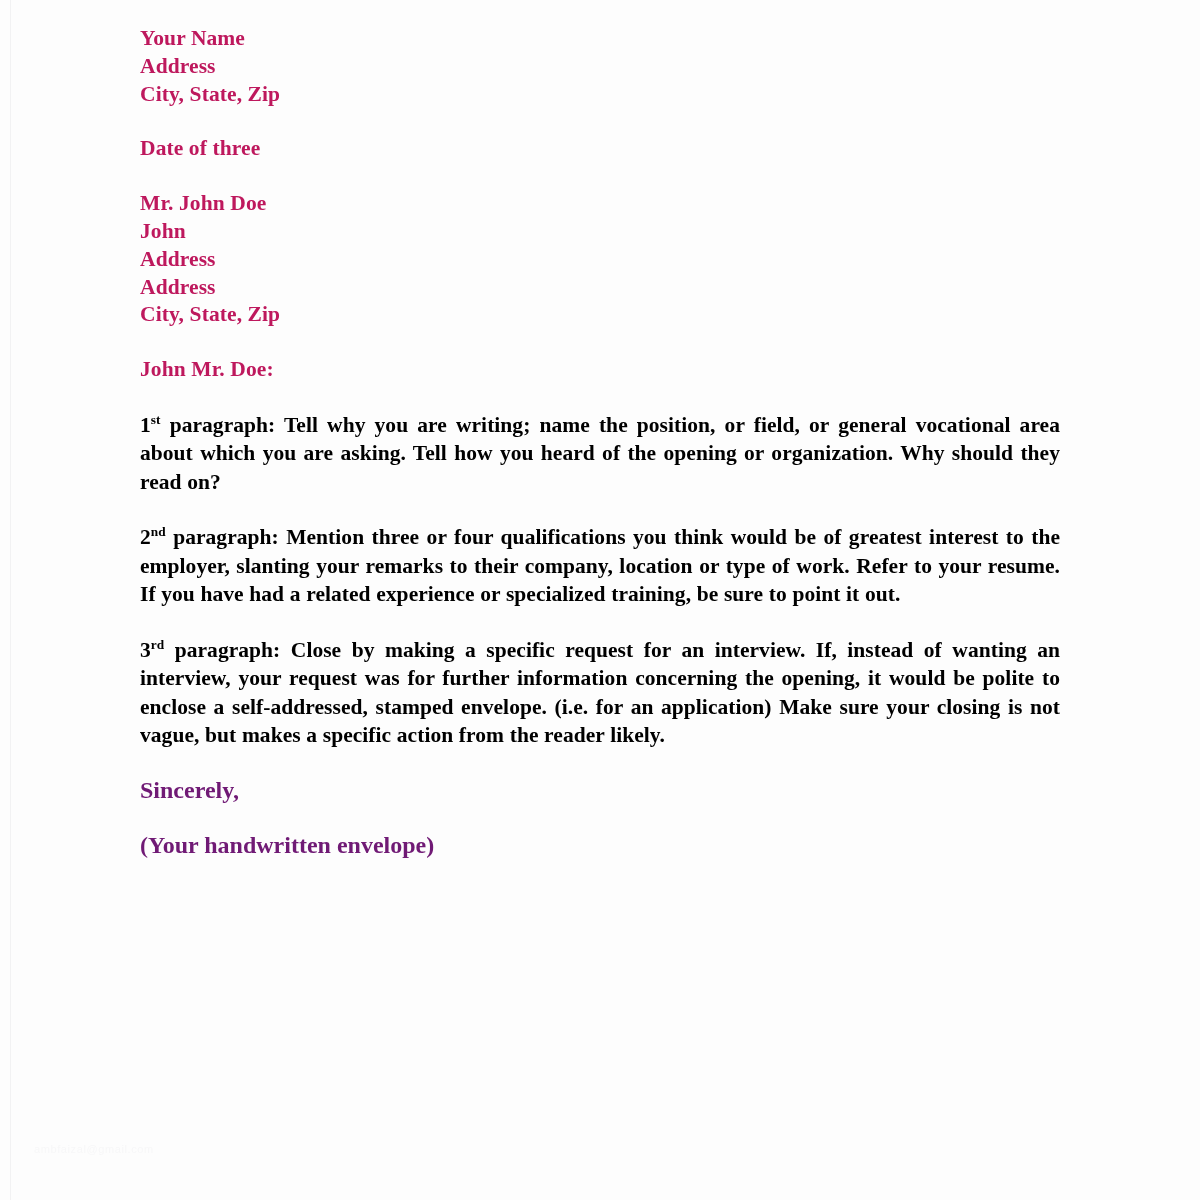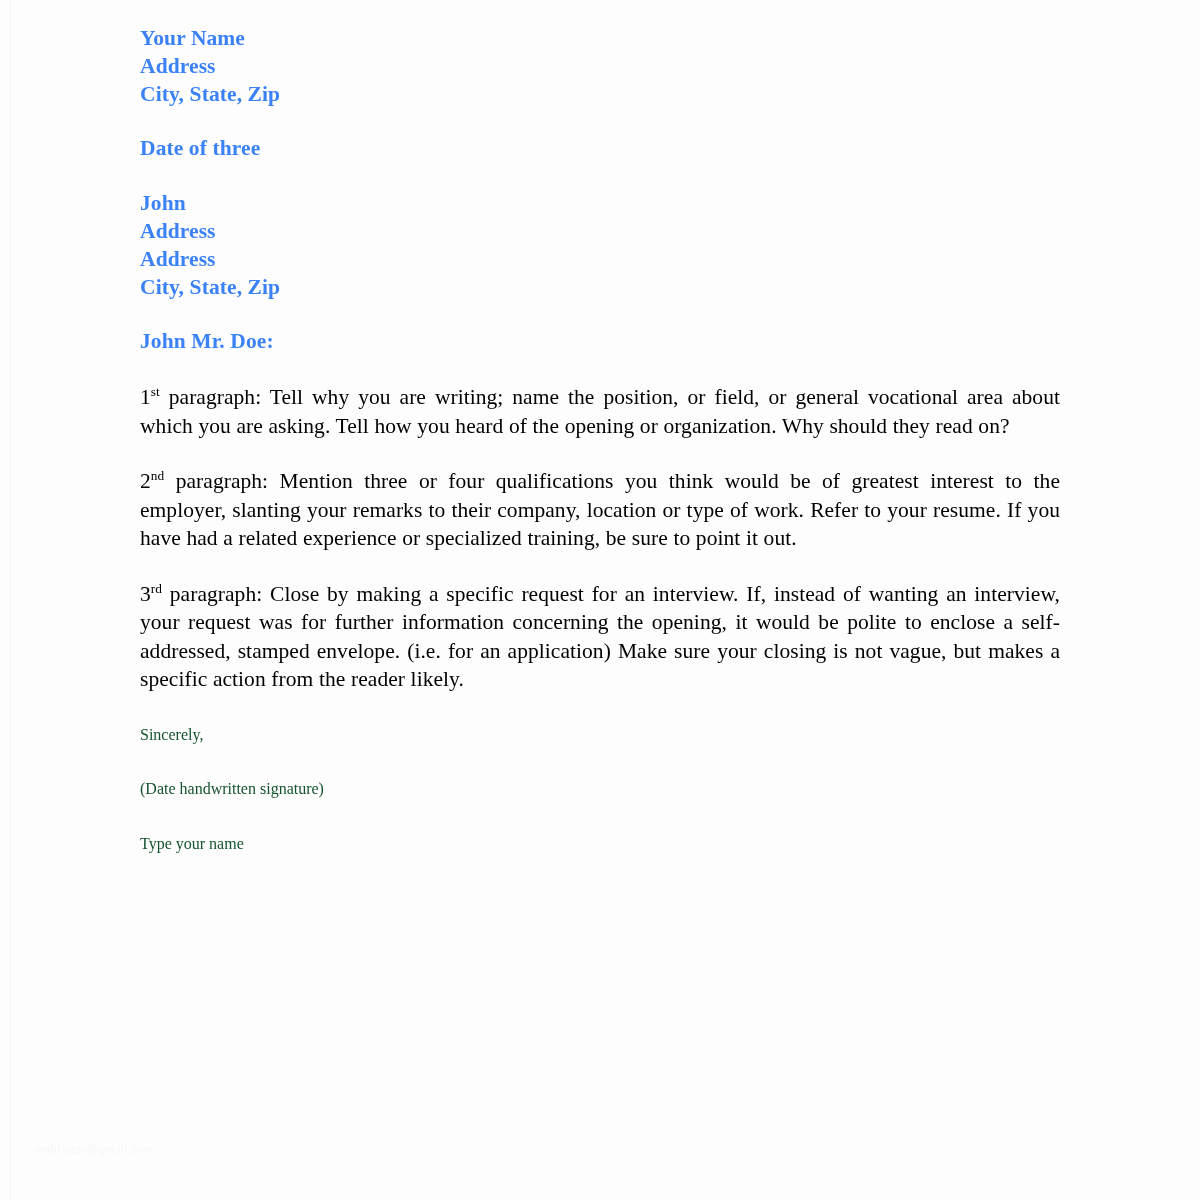--- a/index.html
+++ b/index.html
@@ -31,49 +31,49 @@
     background: #f2f2f3;
   }
   #letter {
     position: absolute;
     left: 140px;
     top: 25px;
     width: 920px;
   }
   .block {
     font-weight: bold;
-    color: #3b82f6;
+    color: #be185d;
     font-size: 21.5px;
     line-height: 27.8px;
     letter-spacing: 0.1px;
   }
   .addr-line {
     white-space: nowrap;
   }
   .gap-sm { height: 27px; }
   .para {
-    font-weight: normal;
+    font-weight: bold;
     color: #000000;
     font-size: 21.5px;
     line-height: 28.5px;
     text-align: justify;
     text-justify: inter-word;
     margin: 0;
     letter-spacing: 0.05px;
     word-spacing: 0.2px;
   }
   .para sup {
     font-size: 0.62em;
     vertical-align: super;
     line-height: 0;
   }
   .closing-line {
-    font-weight: normal;
-    color: #14532d;
-    font-size: 16px;
+    font-weight: bold;
+    color: #701a75;
+    font-size: 24px;
     line-height: 27.8px;
     white-space: nowrap;
   }
   .gap-para { height: 27px; }
   .gap-closing { height: 27px; }
   #watermark {
     position: absolute;
     left: 34px;
     top: 1143px;
     font-family: "Liberation Sans", "DejaVu Sans", sans-serif;
@@ -97,20 +97,21 @@
       <div class="addr-line">City, State, Zip</div>
     </div>
 
     <div class="gap-sm"></div>
 
     <div class="block">Date of three</div>
 
     <div class="gap-sm"></div>
 
     <div class="block">
+      <div class="addr-line">Mr. John Doe</div>
       <div class="addr-line">John</div>
       <div class="addr-line">Address</div>
       <div class="addr-line">Address</div>
       <div class="addr-line">City, State, Zip</div>
     </div>
 
     <div class="gap-sm"></div>
 
     <div class="block">John Mr. Doe:</div>
 
@@ -125,25 +126,24 @@
     <div class="gap-para"></div>
 
     <p class="para"><span>3</span><sup>rd</sup><span> paragraph:  Close by making a specific request for an interview. If, instead of wanting an interview, your request was for further information concerning the opening, it would be polite to enclose a self-addressed, stamped envelope. (i.e. for an application) Make sure your closing is not vague, but makes a specific action from the reader likely.</span></p>
 
     <div class="gap-closing"></div>
 
     <div class="closing-line">Sincerely,</div>
 
     <div class="gap-closing"></div>
 
-    <div class="closing-line">(Date handwritten signature)</div>
+    <div class="closing-line">(Your handwritten envelope)</div>
 
     <div class="gap-closing"></div>
 
-    <div class="closing-line">Type your name</div>
 
     <div class="gap-closing"></div>
 
 
   </div>
 
   <div id="watermark">ambfaizal@gmail.com</div>
 
 </div>
 

